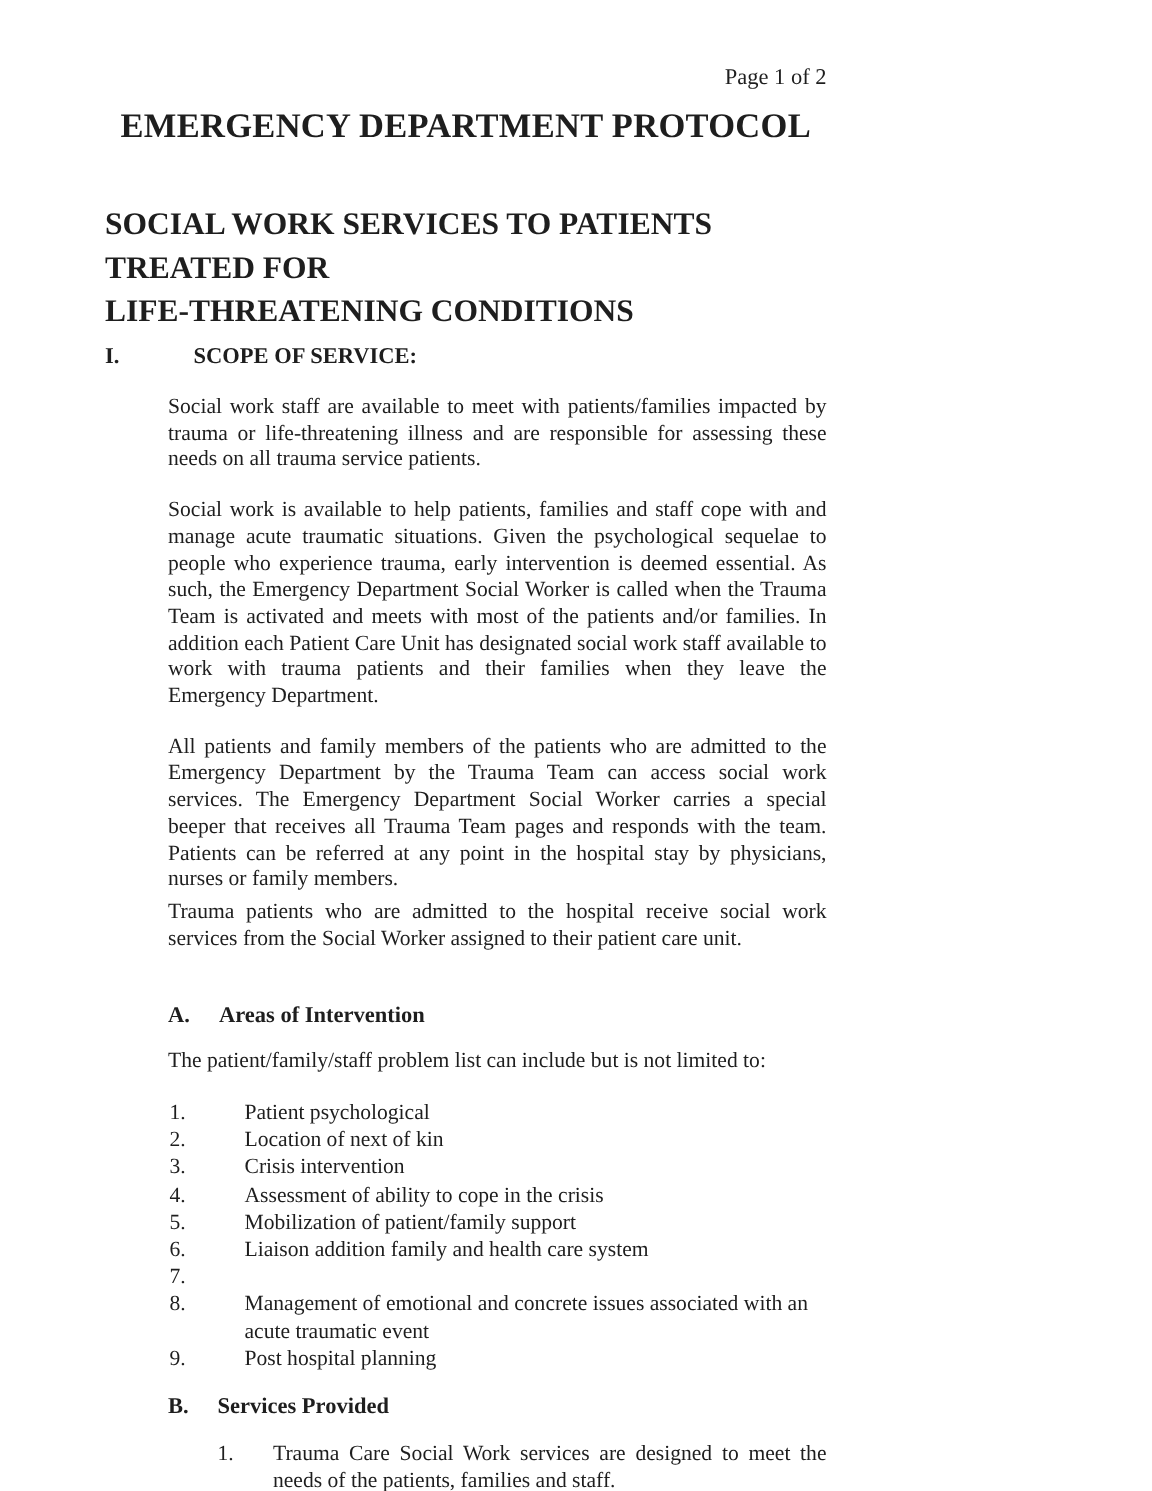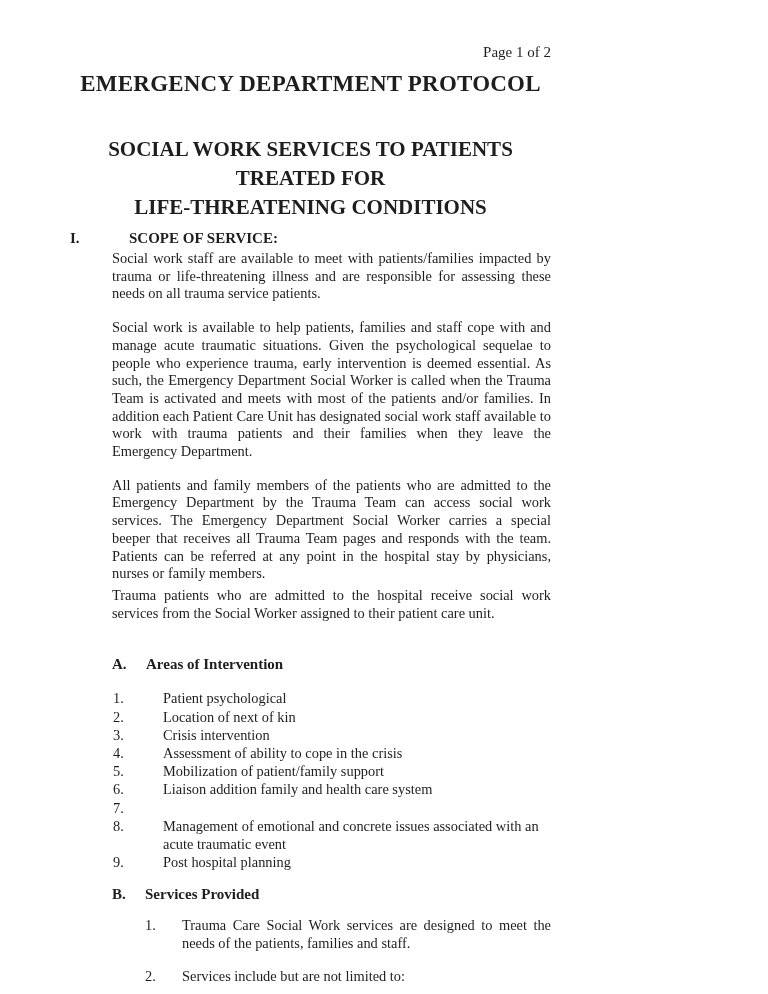--- a/index.html
+++ b/index.html
@@ -28,38 +28,38 @@
     font-weight: bold;
     font-size: 23px;
     line-height: 28px;
     letter-spacing: 0.2px;
   }
   .doc-subtitle {
     position: absolute;
     top: 135px;
     left: 70px;
     right: 65px;
-    text-align: center;
+    text-align: left;
     font-weight: bold;
     font-size: 21px;
     line-height: 29px;
   }
   .content {
     position: absolute;
     top: 229px;
     left: 70px;
     right: 65px;
     font-size: 14.4px;
     line-height: 17.7px;
   }
   .sec-row { display: flex; line-height: 18px; }
   .sec-num { width: 42px; flex: none; font-weight: bold; font-size: 15px; }
   .sec-head { font-weight: bold; font-size: 15px; margin-left: 17px; }
   .para { margin: 16px 0 0 42px; text-align: justify; }
-  .para.first { margin-top: 3px; }
+  .para.first { margin-top: 16px; }
   .para.p4 { margin-top: 4px; }
   .sub-head { display: flex; margin-left: 42px; font-weight: bold; font-size: 15px; line-height: 18px; }
   .sub-head.a { margin-top: 33px; }
   .sub-head.b { margin-top: 14px; }
   .sub-num-a { width: 34px; flex: none; }
   .sub-num-b { width: 33px; flex: none; }
   .intro { margin: 13px 0 0 42px; }
   .num-list { margin-top: 16px; }
   .num-item { display: flex; margin-left: 43px; line-height: 18.2px; }
   .num-item .n { width: 50px; flex: none; }
@@ -92,20 +92,21 @@
     <p class="para first">Social work staff are available to meet with patients/families impacted by trauma or life-threatening illness and are responsible for assessing these needs on all trauma service patients.</p>
     <p class="para">Social work is available to help patients, families and staff cope with and manage acute traumatic situations. Given the psychological sequelae to people who experience trauma, early intervention is deemed essential. As such, the Emergency Department Social Worker is called when the Trauma Team is activated and meets with most of the patients and/or families. In addition each Patient Care Unit has designated social work staff available to work with trauma patients and their families when they leave the Emergency Department.</p>
     <p class="para">All patients and family members of the patients who are admitted to the Emergency Department by the Trauma Team can access social work services. The Emergency Department Social Worker carries a special beeper that receives all Trauma Team pages and responds with the team. Patients can be referred at any point in the hospital stay by physicians, nurses or family members.</p>
     <p class="para p4">Trauma patients who are admitted to the hospital receive social work services from the Social Worker assigned to their patient care unit.</p>
 
     <div class="sub-head a">
       <span class="sub-num-a">A.</span>
       <span>Areas of Intervention</span>
     </div>
 
+    <div class="intro">The patient/family/staff problem list can include but is not limited to:</div>
 
     <div class="num-list">
       <div class="num-item">
         <span class="n">1.</span>
         <span class="t">Patient psychological</span>
       </div>
       <div class="num-item">
         <span class="n">2.</span>
         <span class="t">Location of next of kin</span>
       </div>

